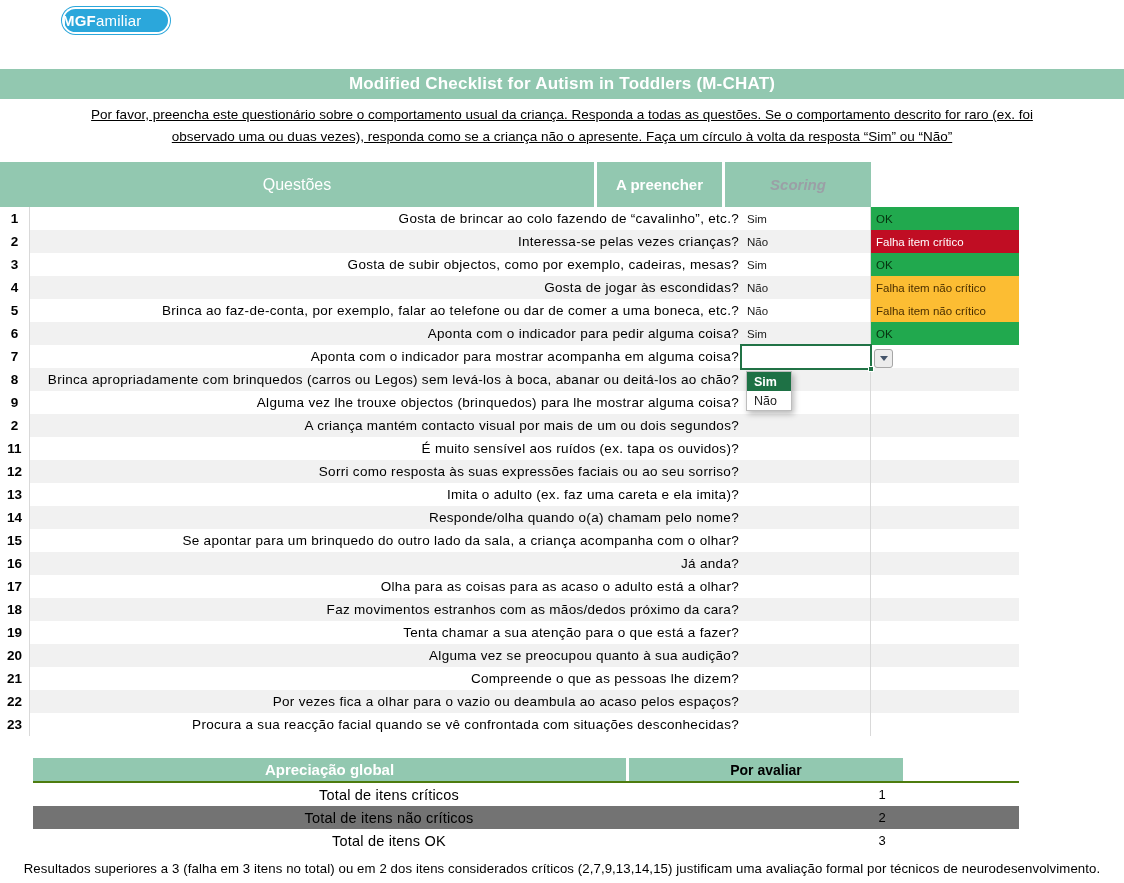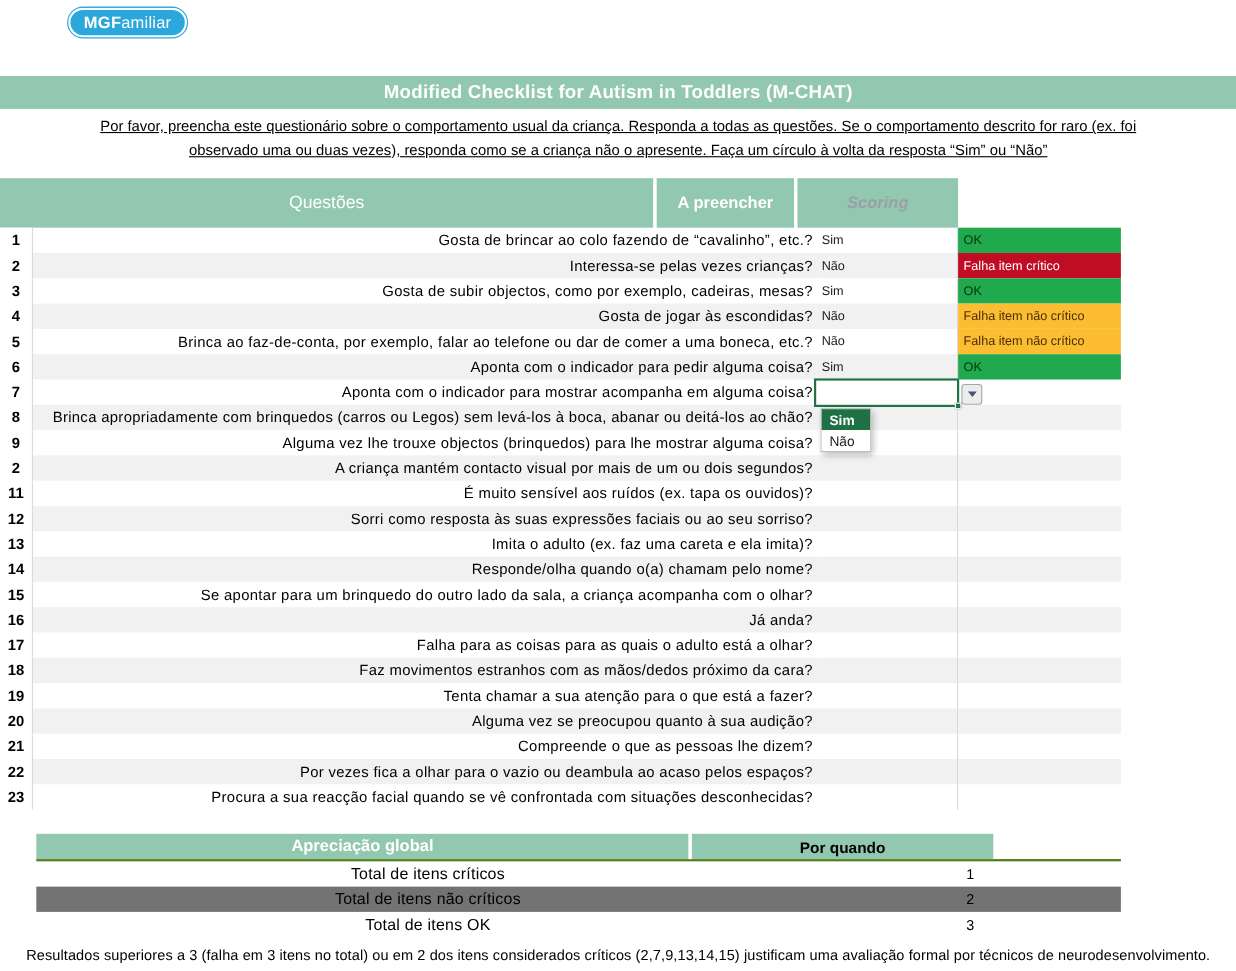--- a/index.html
+++ b/index.html
@@ -4,21 +4,21 @@
 <style>
   html,body{margin:0;padding:0;}
   body{
     width:1124px;height:883px;position:relative;background:#fff;
     font-family:"Liberation Sans", sans-serif;color:#000;overflow:hidden;
   }
   
   .logo{
     position:absolute;left:62px;top:7px;width:108px;height:27px;
     background:#2BA7DB;border-radius:14px;color:#fff;
-    display:flex;align-items:center;justify-content:center;
+    display:flex;align-items:center;justify-content:flex-start;
     box-shadow:inset 0 0 0 2px #fff, 0 0 0 1px #2BA7DB;
     font-size:15px;letter-spacing:.2px;
   }
   .logo .b{font-weight:bold;}
   
   .title-bar{
     position:absolute;left:0;top:69px;width:1124px;height:30px;
     background:#92C8B0;color:#fff;font-weight:bold;font-size:17px;
     display:flex;align-items:center;justify-content:center;letter-spacing:.2px;
   }
@@ -223,21 +223,21 @@
       <div class="cell-s"></div>
     </div>
     <div class="t-row stripe">
       <div class="cell-num">16</div>
       <div class="cell-q">Já anda?</div>
       <div class="cell-a"></div>
       <div class="cell-s"></div>
     </div>
     <div class="t-row">
       <div class="cell-num">17</div>
-      <div class="cell-q">Falha para as coisas para as quais o adulto está a olhar?</div>
+      <div class="cell-q">Olha para as coisas para as acaso o adulto está a olhar?</div>
       <div class="cell-a"></div>
       <div class="cell-s"></div>
     </div>
     <div class="t-row stripe">
       <div class="cell-num">18</div>
       <div class="cell-q">Faz movimentos estranhos com as mãos/dedos próximo da cara?</div>
       <div class="cell-a"></div>
       <div class="cell-s"></div>
     </div>
     <div class="t-row">
@@ -282,21 +282,21 @@
 
 <div class="dd-list" id="dd-list">
     <div class="dd-item dd-sel">Sim</div>
     <div class="dd-item">Não</div>
   </div>
 
 <div class="summary">
   <div class="s-header">
     <div class="hc sh-l">Apreciação global</div>
     <div class="gap"></div>
-    <div class="hc sh-r">Por quando</div>
+    <div class="hc sh-r">Por avaliar</div>
   </div>
   <div class="s-rows" id="s-rows">
       <div class="s-row">
         <div class="s-label">Total de itens críticos</div>
         <div class="s-value">1</div>
       </div>
       <div class="s-row stripe">
         <div class="s-label">Total de itens não críticos</div>
         <div class="s-value">2</div>
       </div>

